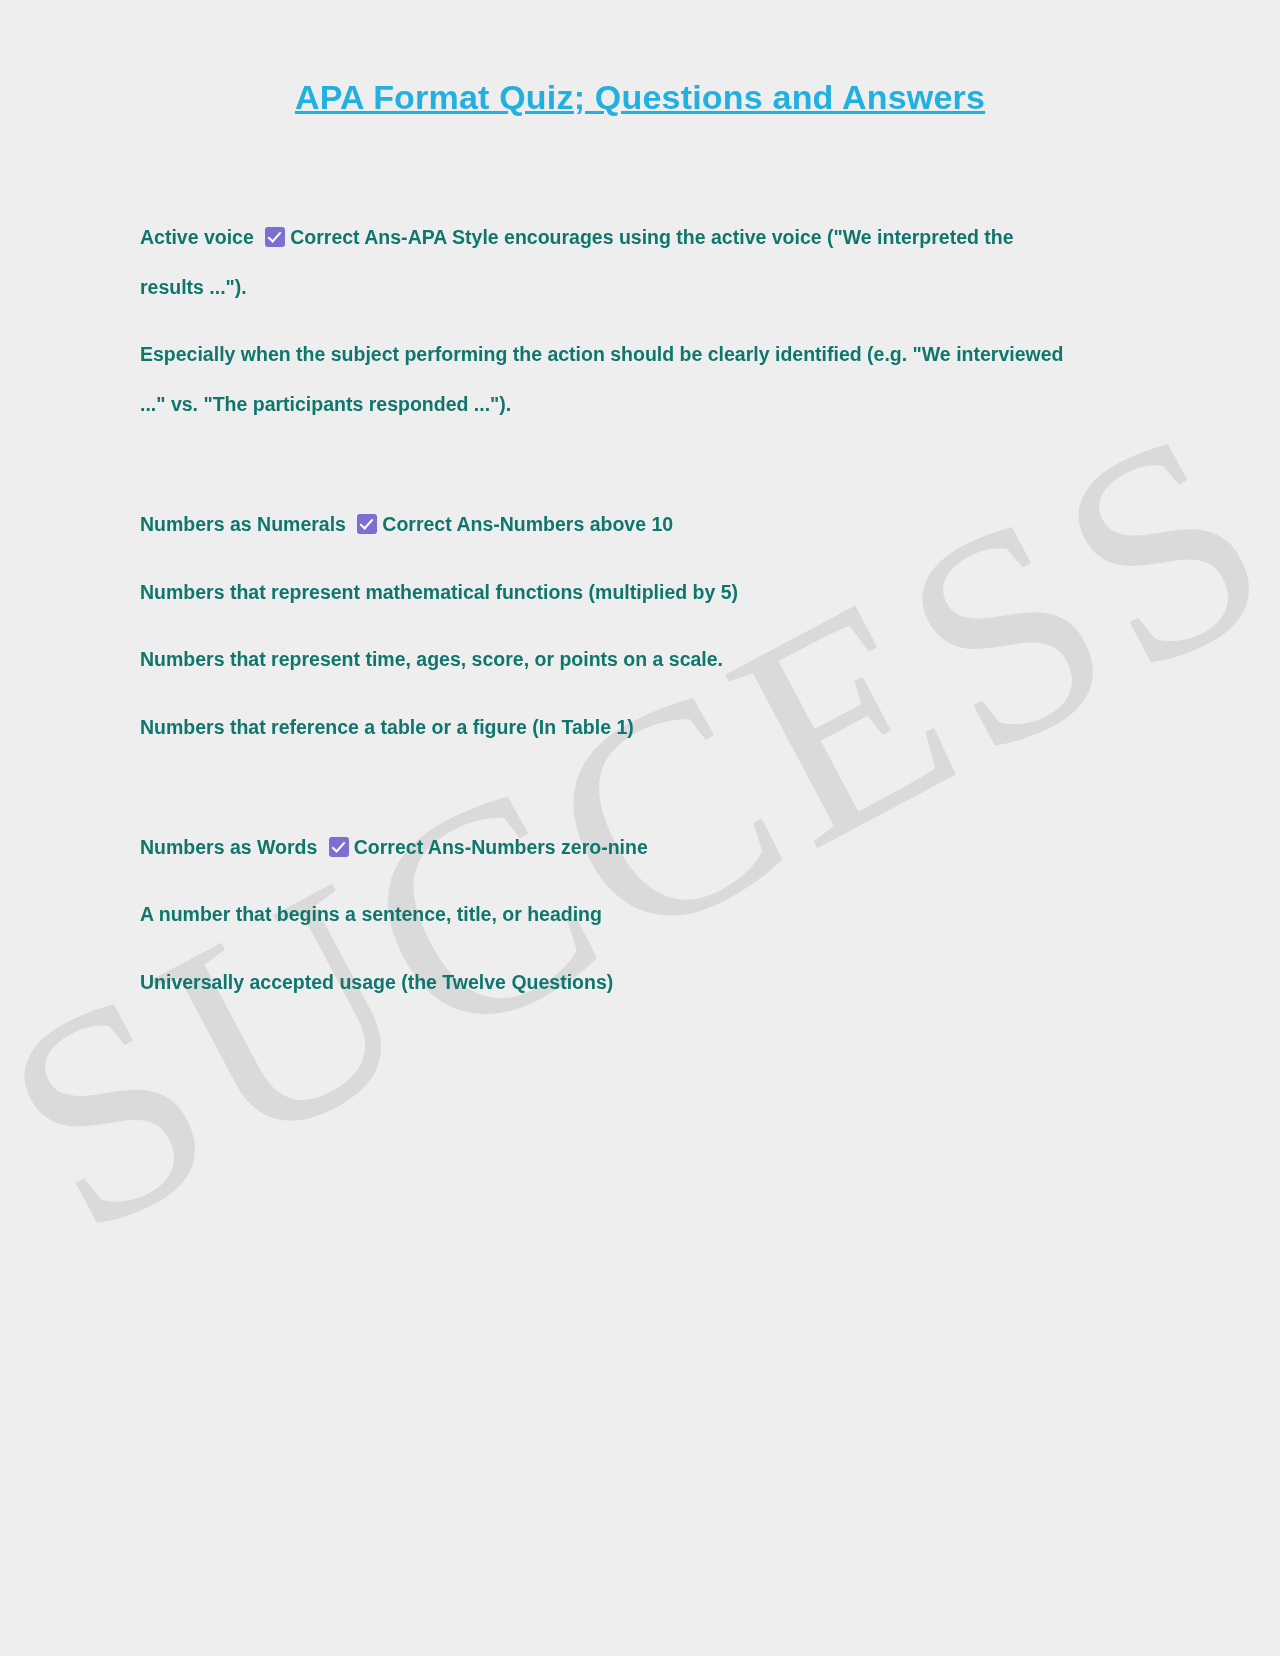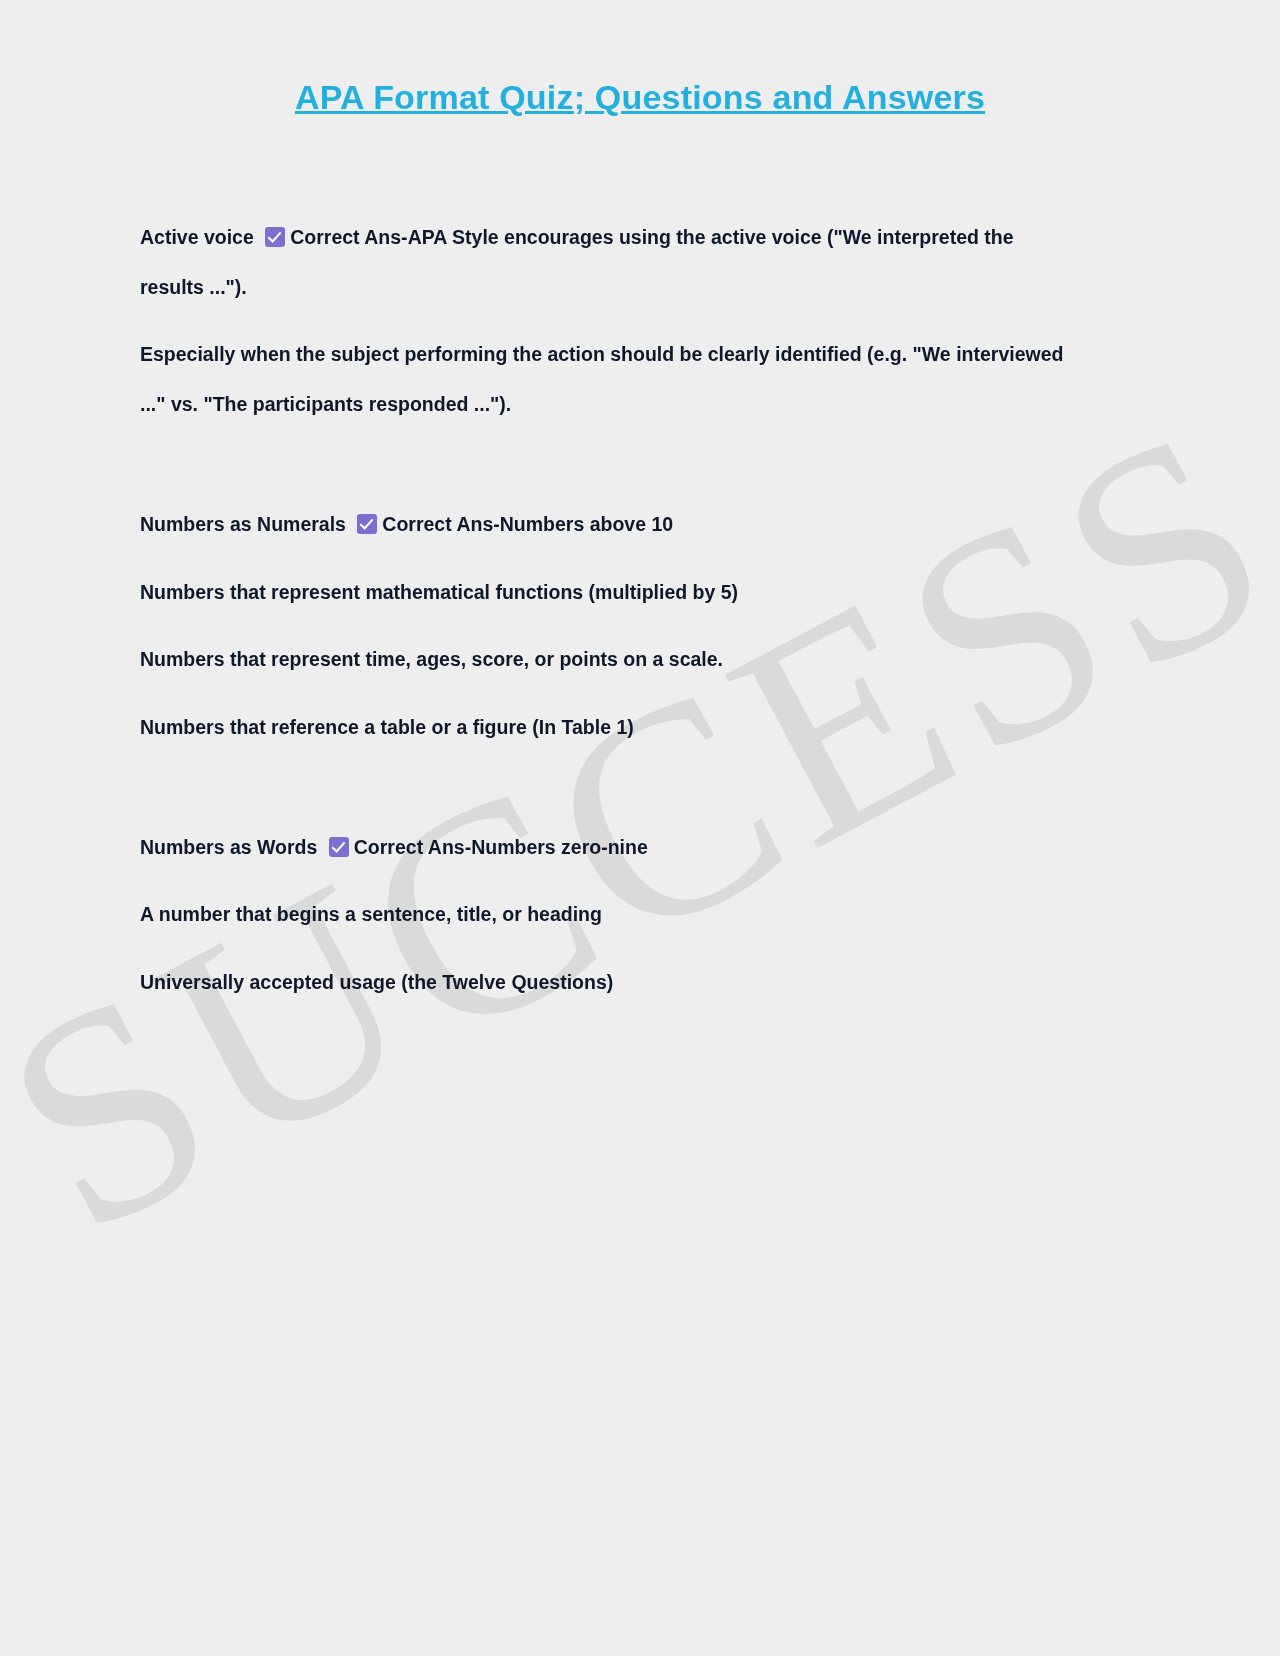--- a/index.html
+++ b/index.html
@@ -53,21 +53,21 @@
     color: #21b0e0;
     text-decoration: underline;
     padding-top: 70px;
     margin: 0 0 0 0;
     letter-spacing: 0.2px;
   }
   .spacer-top { height: 96px; }
   .para {
     font-size: 19.5px;
     font-weight: bold;
-    color: #0f172a;
+    color: #0f766e;
     line-height: 2.55;
     margin: 0 0 18px 0;
     max-width: 935px;
   }
   .block-gap { height: 52px; }
   .check {
     display: inline-block;
     width: 20px;
     height: 20px;
     background: #7b6fd0;

